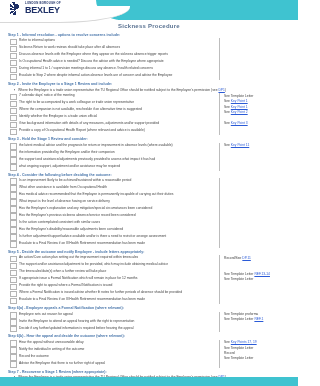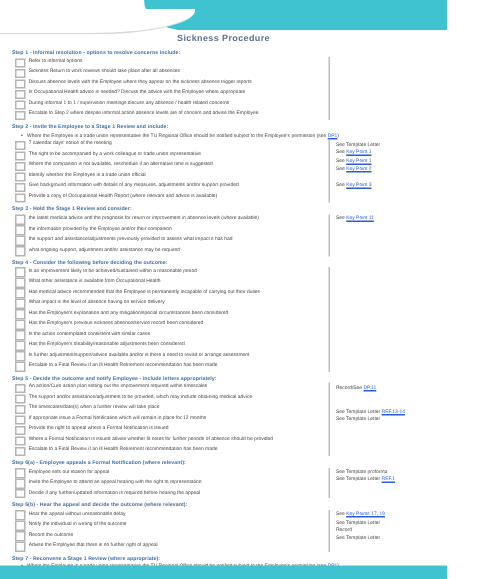--- a/index.html
+++ b/index.html
@@ -106,20 +106,27 @@
 </style>
 </head>
 <body>
 
 <div class="page">
 
   <div class="header">
     <div class="teal-band"></div>
     <div class="teal-swoop"></div>
     <div class="white-swoop"></div>
+    <div class="logo">
+      <div class="crest"></div>
+      <div class="logo-words">
+        <div class="logo-small">LONDON BOROUGH OF</div>
+        <div class="logo-big">BEXLEY</div>
+      </div>
+    </div>
   </div>
 
   <div class="doc-title">Sickness Procedure</div>
 
   <div class="content" id="content">
       <div class="step-head">Step 1 - Informal resolution - options to resolve concerns include:</div>
       <div class="block">
         <div class="checklist">
           <div class="crow">
             <span class="cbox"></span>

